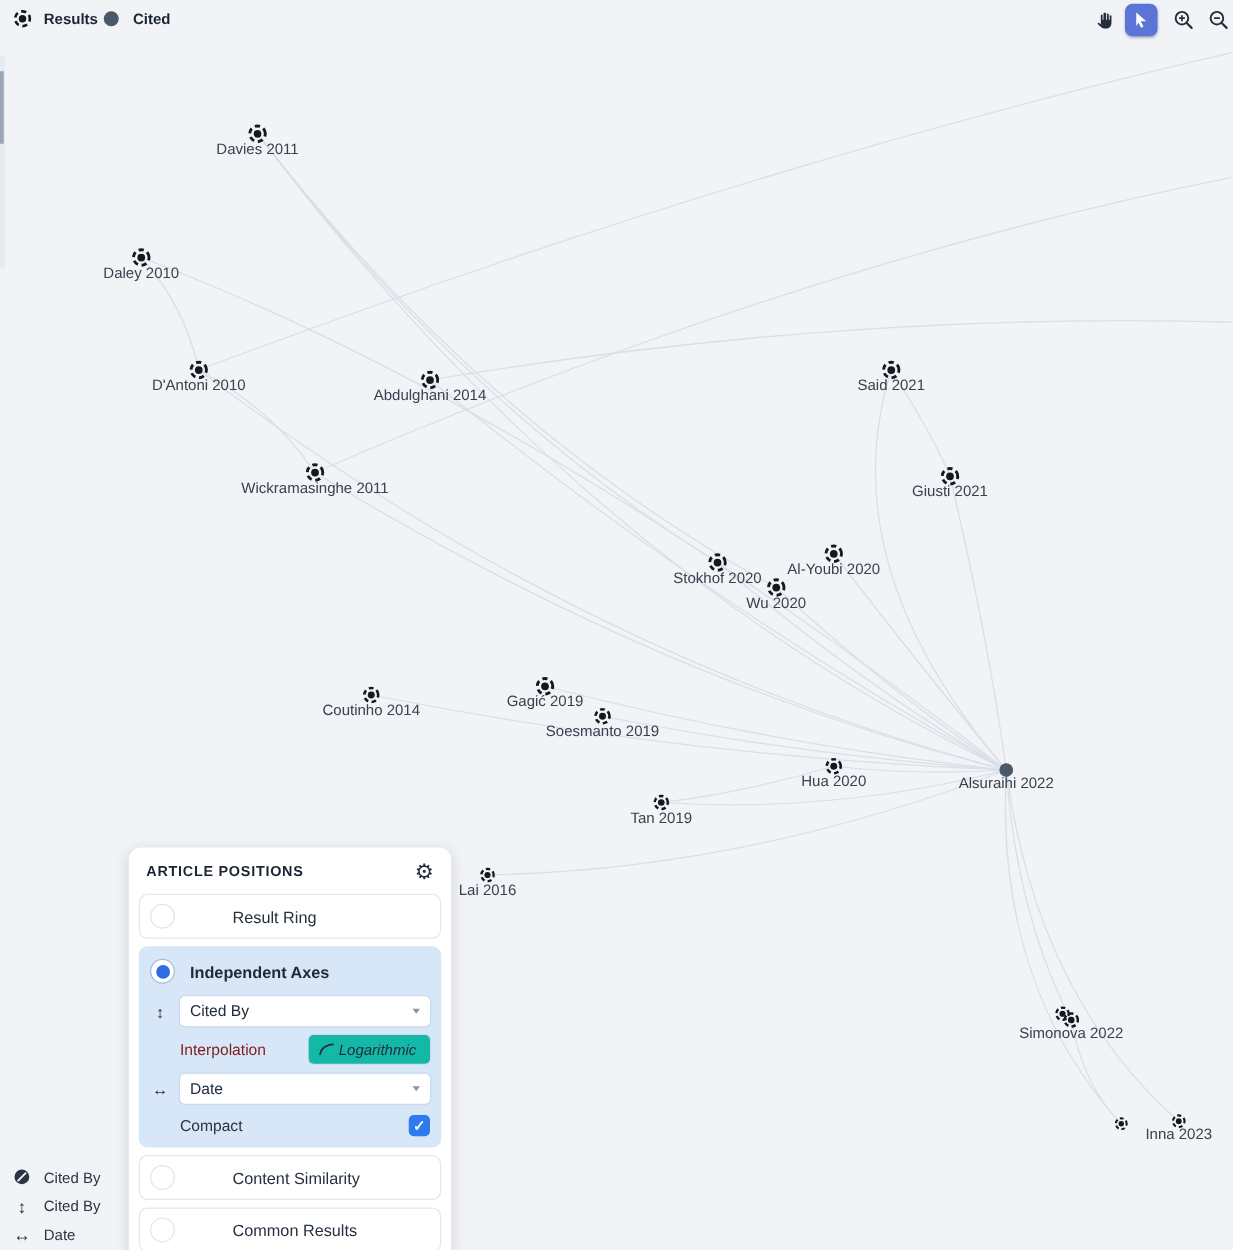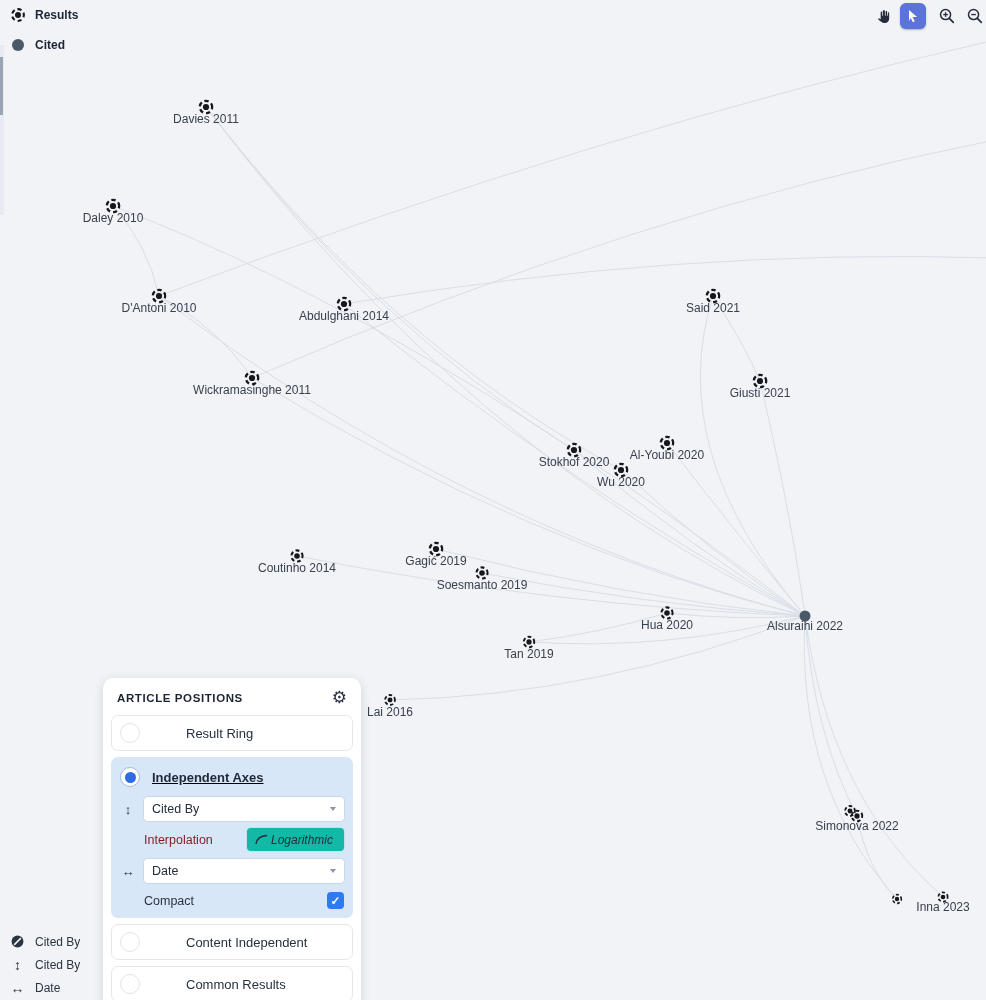--- a/index.html
+++ b/index.html
@@ -9,21 +9,21 @@
   }
   *{margin:0;padding:0;box-sizing:border-box;}
   html,body{width:986px;height:1000px;overflow:hidden;}
   body{background:var(--canvas-bg);font-family:"Liberation Sans",sans-serif;position:relative;}
   svg text{font-family:"Liberation Sans",sans-serif;}
 
   
   #graph-canvas{position:absolute;inset:0;}
 
   
-  .top-legend{position:absolute;left:10px;top:6px;display:flex;flex-direction:column;gap:13px;}
+  .top-legend{position:absolute;left:10px;top:6px;display:flex;flex-direction:row;gap:3px;}
   .top-legend .row{display:flex;align-items:center;gap:9px;height:17px;}
   .top-legend .lbl{font-size:12px;font-weight:700;color:var(--text-dark);}
 
   
   .left-scrollbar{position:absolute;left:0;top:45px;width:4px;height:170px;background:#e7ebf1;}
   .left-scrollbar .thumb{position:absolute;left:0;top:12px;width:3px;height:58px;background:#9aa5b4;}
 
   
   .toolbar{position:absolute;right:-2px;top:3px;display:flex;align-items:center;gap:4px;}
   .tool-btn{width:26px;height:26px;border-radius:6px;display:flex;align-items:center;justify-content:center;cursor:pointer;}
@@ -42,21 +42,21 @@
   .panel-header{display:flex;align-items:center;justify-content:space-between;padding:3px 6px 9px 6px;}
   .panel-title{font-size:11.5px;font-weight:700;letter-spacing:.6px;color:#1c2433;}
   .gear{font-size:17px;color:#273142;cursor:pointer;line-height:1;}
   .option-card{border:1px solid var(--panel-border);border-radius:7px;background:#fff;
                display:flex;align-items:center;gap:13px;padding:0 8px;height:36px;margin-bottom:6px;cursor:pointer;}
   .option-card .opt-label{font-size:13px;color:#27303f;margin-left:33px;}
   .radio{width:20px;height:20px;border-radius:50%;border:1px solid #e1e5ea;background:#fff;flex:0 0 auto;}
   .radio.checked{border:1px solid #9fbce0;display:flex;align-items:center;justify-content:center;}
   .radio.checked::after{content:"";width:11px;height:11px;border-radius:50%;background:var(--accent-blue);}
   .blue-section{background:var(--section-blue);border-radius:7px;padding:8px 9px 9px 9px;margin-bottom:6px;}
-  .blue-head{display:flex;align-items:center;gap:12px;padding:2px 0 10px 0;cursor:pointer;text-decoration:underline;}
+  .blue-head{display:flex;align-items:center;gap:12px;padding:2px 0 10px 0;cursor:pointer;}
   .blue-head .opt-label{font-size:13px;font-weight:700;color:#1f2838;}
   .axis-row{display:flex;align-items:center;gap:8px;margin-bottom:7px;}
   .axis-icon{width:16px;text-align:center;font-size:13px;color:#273142;flex:0 0 auto;}
   .select{flex:1;background:#fff;border-radius:4px;height:24px;display:flex;align-items:center;
           padding:0 8px;font-size:12.5px;color:#222c3b;cursor:pointer;box-shadow:0 0 0 1px rgba(160,175,195,.25);}
   .select .caret{margin-left:auto;width:0;height:0;border-left:3.5px solid transparent;border-right:3.5px solid transparent;border-top:4px solid #8b95a5;}
   .interp-row{display:flex;align-items:center;margin:0 0 8px 24px;}
   .interp-label{font-size:12.5px;color:#7f1d1d;}
   .interp-btn{margin-left:auto;background:#14b8a6;border-radius:4px;height:23px;display:flex;align-items:center;
               gap:3px;padding:0 8px;cursor:pointer;box-shadow:0 0 0 1px rgba(160,175,195,.2);}
@@ -312,21 +312,21 @@
       </div>
     </div>
     <div class="compact-row">
       <span class="compact-label">Compact</span>
       <span class="checkbox">✓</span>
     </div>
   </div>
 
   <div class="option-card">
     <span class="radio"></span>
-    <span class="opt-label">Content Independent</span>
+    <span class="opt-label">Content Similarity</span>
   </div>
 
   <div class="option-card">
     <span class="radio"></span>
     <span class="opt-label">Common Results</span>
   </div>
 
 </div>
 
 </body></html>

